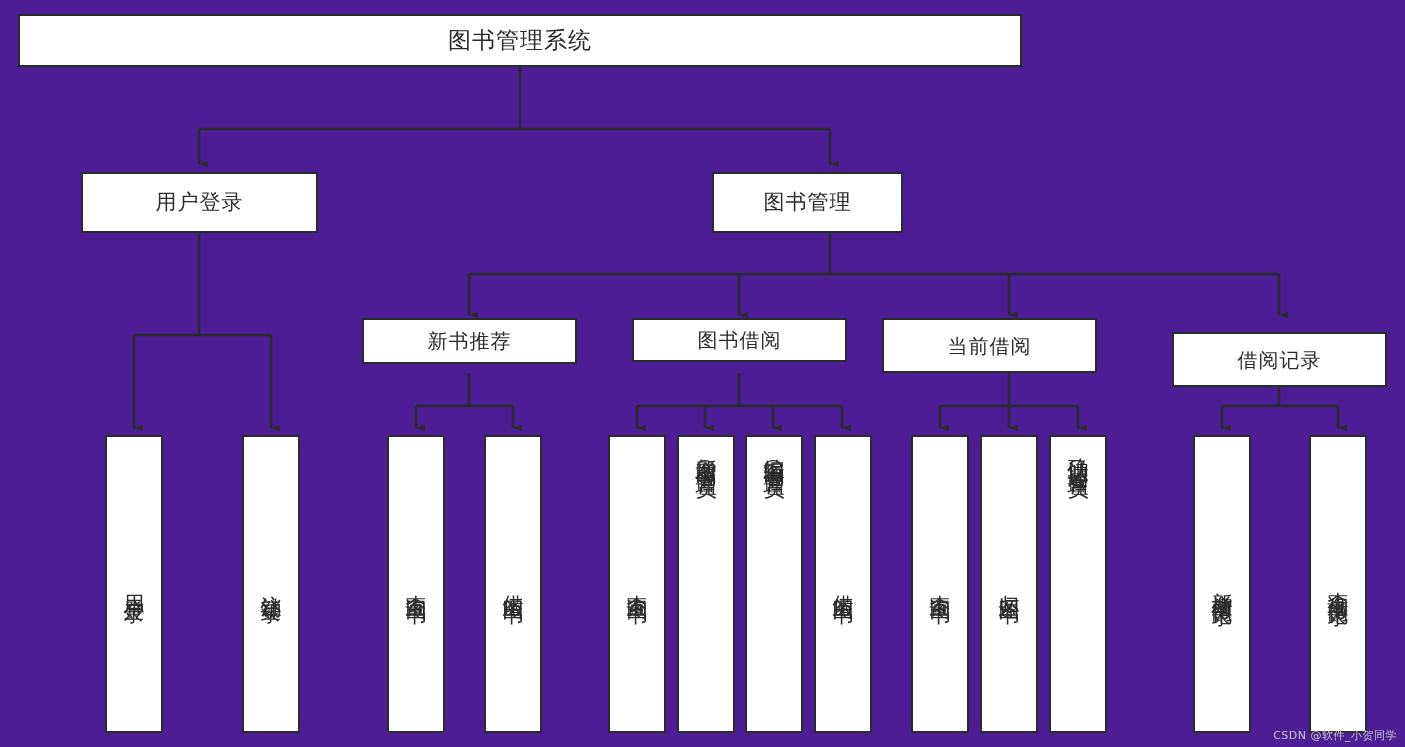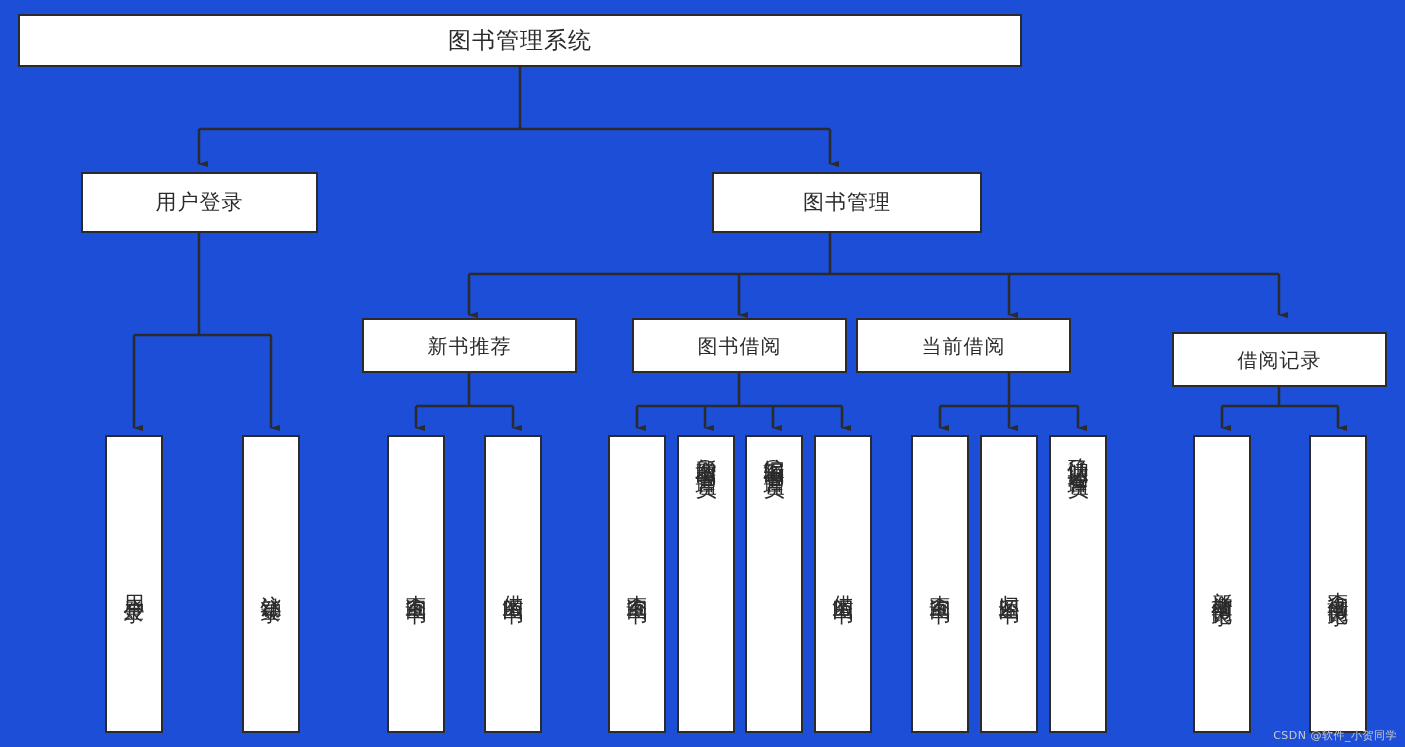--- a/index.html
+++ b/index.html
@@ -12,21 +12,21 @@
     height: 747px;
     background: #ffffff;
     font-family: "DejaVu Sans", "Liberation Sans", sans-serif;
     overflow: hidden;
   }
 
   #diagram-canvas {
     position: relative;
     width: 1405px;
     height: 747px;
-    background: #1d4ed8;
+    background: #4c1d95;
   }
 
   
   #connector-layer {
     position: absolute;
     left: 0;
     top: 0;
     width: 1405px;
     height: 747px;
   }
@@ -145,33 +145,33 @@
   </svg>
 
   <div class="node node-h node-root" style="left:18px; top:14px; width:1004px; height:53px;">
     <span class="node-label">图书管理系统</span>
   </div>
 
   <div class="node node-h node-l1" style="left:81px; top:172px; width:237px; height:61px;">
     <span class="node-label">用户登录</span>
   </div>
 
-  <div class="node node-h node-l1" style="left:712px; top:172px; width:270px; height:61px;">
+  <div class="node node-h node-l1" style="left:712px; top:172px; width:191px; height:61px;">
     <span class="node-label">图书管理</span>
   </div>
 
-  <div class="node node-h node-l2" style="left:362px; top:318px; width:215px; height:55px;">
+  <div class="node node-h node-l2" style="left:362px; top:318px; width:215px; height:46px;">
     <span class="node-label">新书推荐</span>
   </div>
 
-  <div class="node node-h node-l2" style="left:632px; top:318px; width:215px; height:55px;">
+  <div class="node node-h node-l2" style="left:632px; top:318px; width:215px; height:44px;">
     <span class="node-label">图书借阅</span>
   </div>
 
-  <div class="node node-h node-l2" style="left:856px; top:318px; width:215px; height:55px;">
+  <div class="node node-h node-l2" style="left:882px; top:318px; width:215px; height:55px;">
     <span class="node-label">当前借阅</span>
   </div>
 
   <div class="node node-h node-l2" style="left:1172px; top:332px; width:215px; height:55px;">
     <span class="node-label">借阅记录</span>
   </div>
 
   <div class="node node-leaf align-center" style="left:105px; top:435px; width:58px; height:298px;">
     <span class="node-label">用户登录</span>
   </div>

